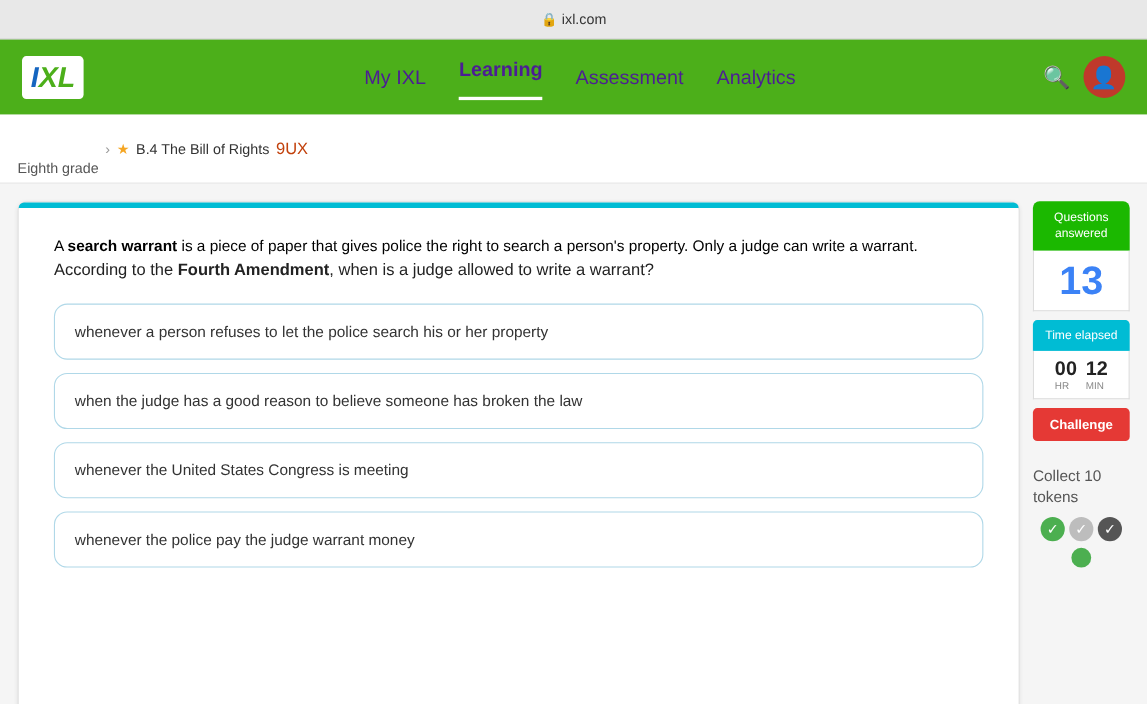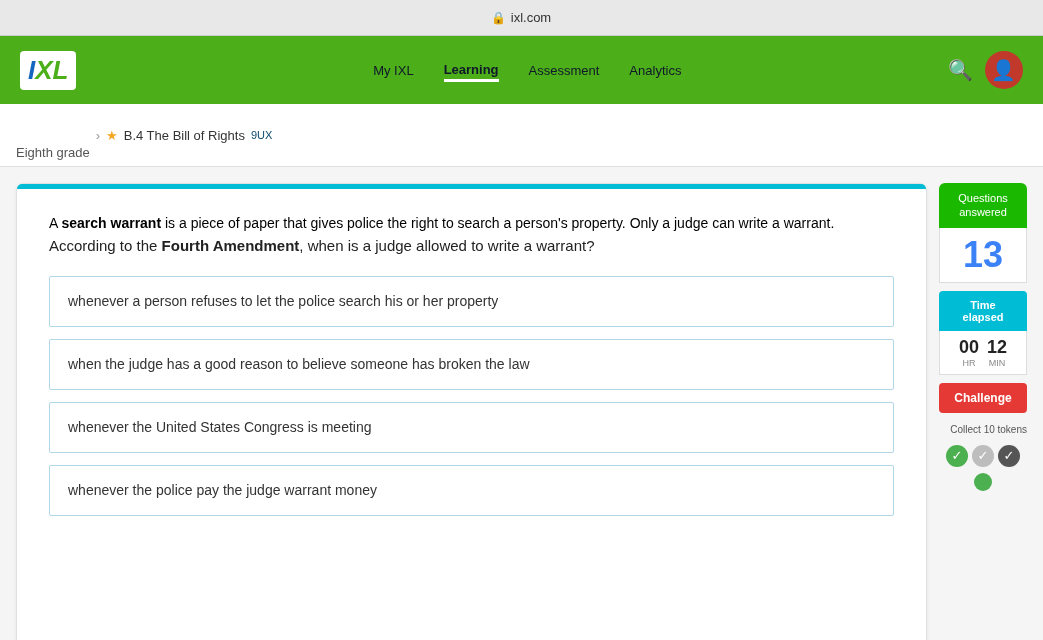--- a/index.html
+++ b/index.html
@@ -60,30 +60,30 @@
       font-style: italic;
     }
     .nav-links {
       display: flex;
       align-items: center;
       gap: 30px;
       flex: 1;
       justify-content: center;
     }
     .nav-link {
-      color: #0f172a;
+      color: #4c1d95;
       text-decoration: none;
-      font-size: 13px;
+      font-size: 18px;
       cursor: pointer;
       padding: 4px 0;
     }
     .nav-link.active {
       font-weight: bold;
       border-bottom: 3px solid white;
-      padding-bottom: 2px;
+      padding-bottom: 14px;
     }
     .nav-right {
       display: flex;
       align-items: center;
       gap: 12px;
     }
     .search-icon-btn {
       color: white;
       font-size: 20px;
       cursor: pointer;
@@ -108,21 +108,21 @@
       color: #555;
       display: flex;
       align-items: center;
       gap: 6px;
       border-bottom: 1px solid #e0e0e0;
     }
     .breadcrumb a { color: #555; text-decoration: none; margin-top: 35px; }
     .breadcrumb .chevron { color: #999; }
     .breadcrumb .star { color: #f5a623; }
     .breadcrumb .skill { color: #333; font-weight: normal; }
-    .breadcrumb .code { color: #0c4a6e; font-size: 11px; }
+    .breadcrumb .code { color: #c2410c; font-size: 15px; }
 
     
     .main-content {
       background: #f5f5f5;
       display: flex;
       padding: 16px;
       gap: 12px;
       min-height: 500px;
     }
 
@@ -155,21 +155,21 @@
 
     .sub-question {
       font-size: 15px;
       color: #222;
       margin-bottom: 18px;
       line-height: 1.6;
     }
 
     .answer-option {
       border: 1.5px solid #b0d8e8;
-      border-radius: 2px;
+      border-radius: 12px;
       padding: 14px 18px;
       margin-bottom: 12px;
       font-size: 14px;
       color: #333;
       cursor: pointer;
       background: white;
       line-height: 1.5;
       transition: background 0.15s;
     }
 
@@ -203,33 +203,32 @@
 
     .time-elapsed-box {
       background: #00bcd4;
       color: white;
       border-radius: 0;
       padding: 8px 10px;
       text-align: center;
       font-size: 11px;
       margin-top: 8px;
       border-radius: 4px 4px 0 0;
-      font-weight: bold;
     }
     .time-values {
       display: flex;
       justify-content: center;
       gap: 8px;
       background: white;
       border: 1px solid #ddd;
       border-top: none;
       padding: 6px 4px;
     }
     .time-col {
-      text-align: center;
+      text-align: left;
     }
     .time-num {
       font-size: 18px;
       font-weight: bold;
       color: #222;
     }
     .time-label {
       font-size: 9px;
       color: #888;
     }
@@ -240,24 +239,24 @@
       border-radius: 4px;
       padding: 8px 6px;
       text-align: center;
       font-size: 12px;
       font-weight: bold;
       margin-top: 8px;
       cursor: pointer;
     }
 
     .collect-tokens {
-      font-size: 10px;
+      font-size: 14px;
       color: #555;
-      text-align: right;
-      margin-top: 10px;
+      text-align: left;
+      margin-top: 22px;
       line-height: 1.4;
     }
 
     .check-icons {
       display: flex;
       gap: 4px;
       margin-top: 8px;
       justify-content: center;
     }
     .check-circle {

